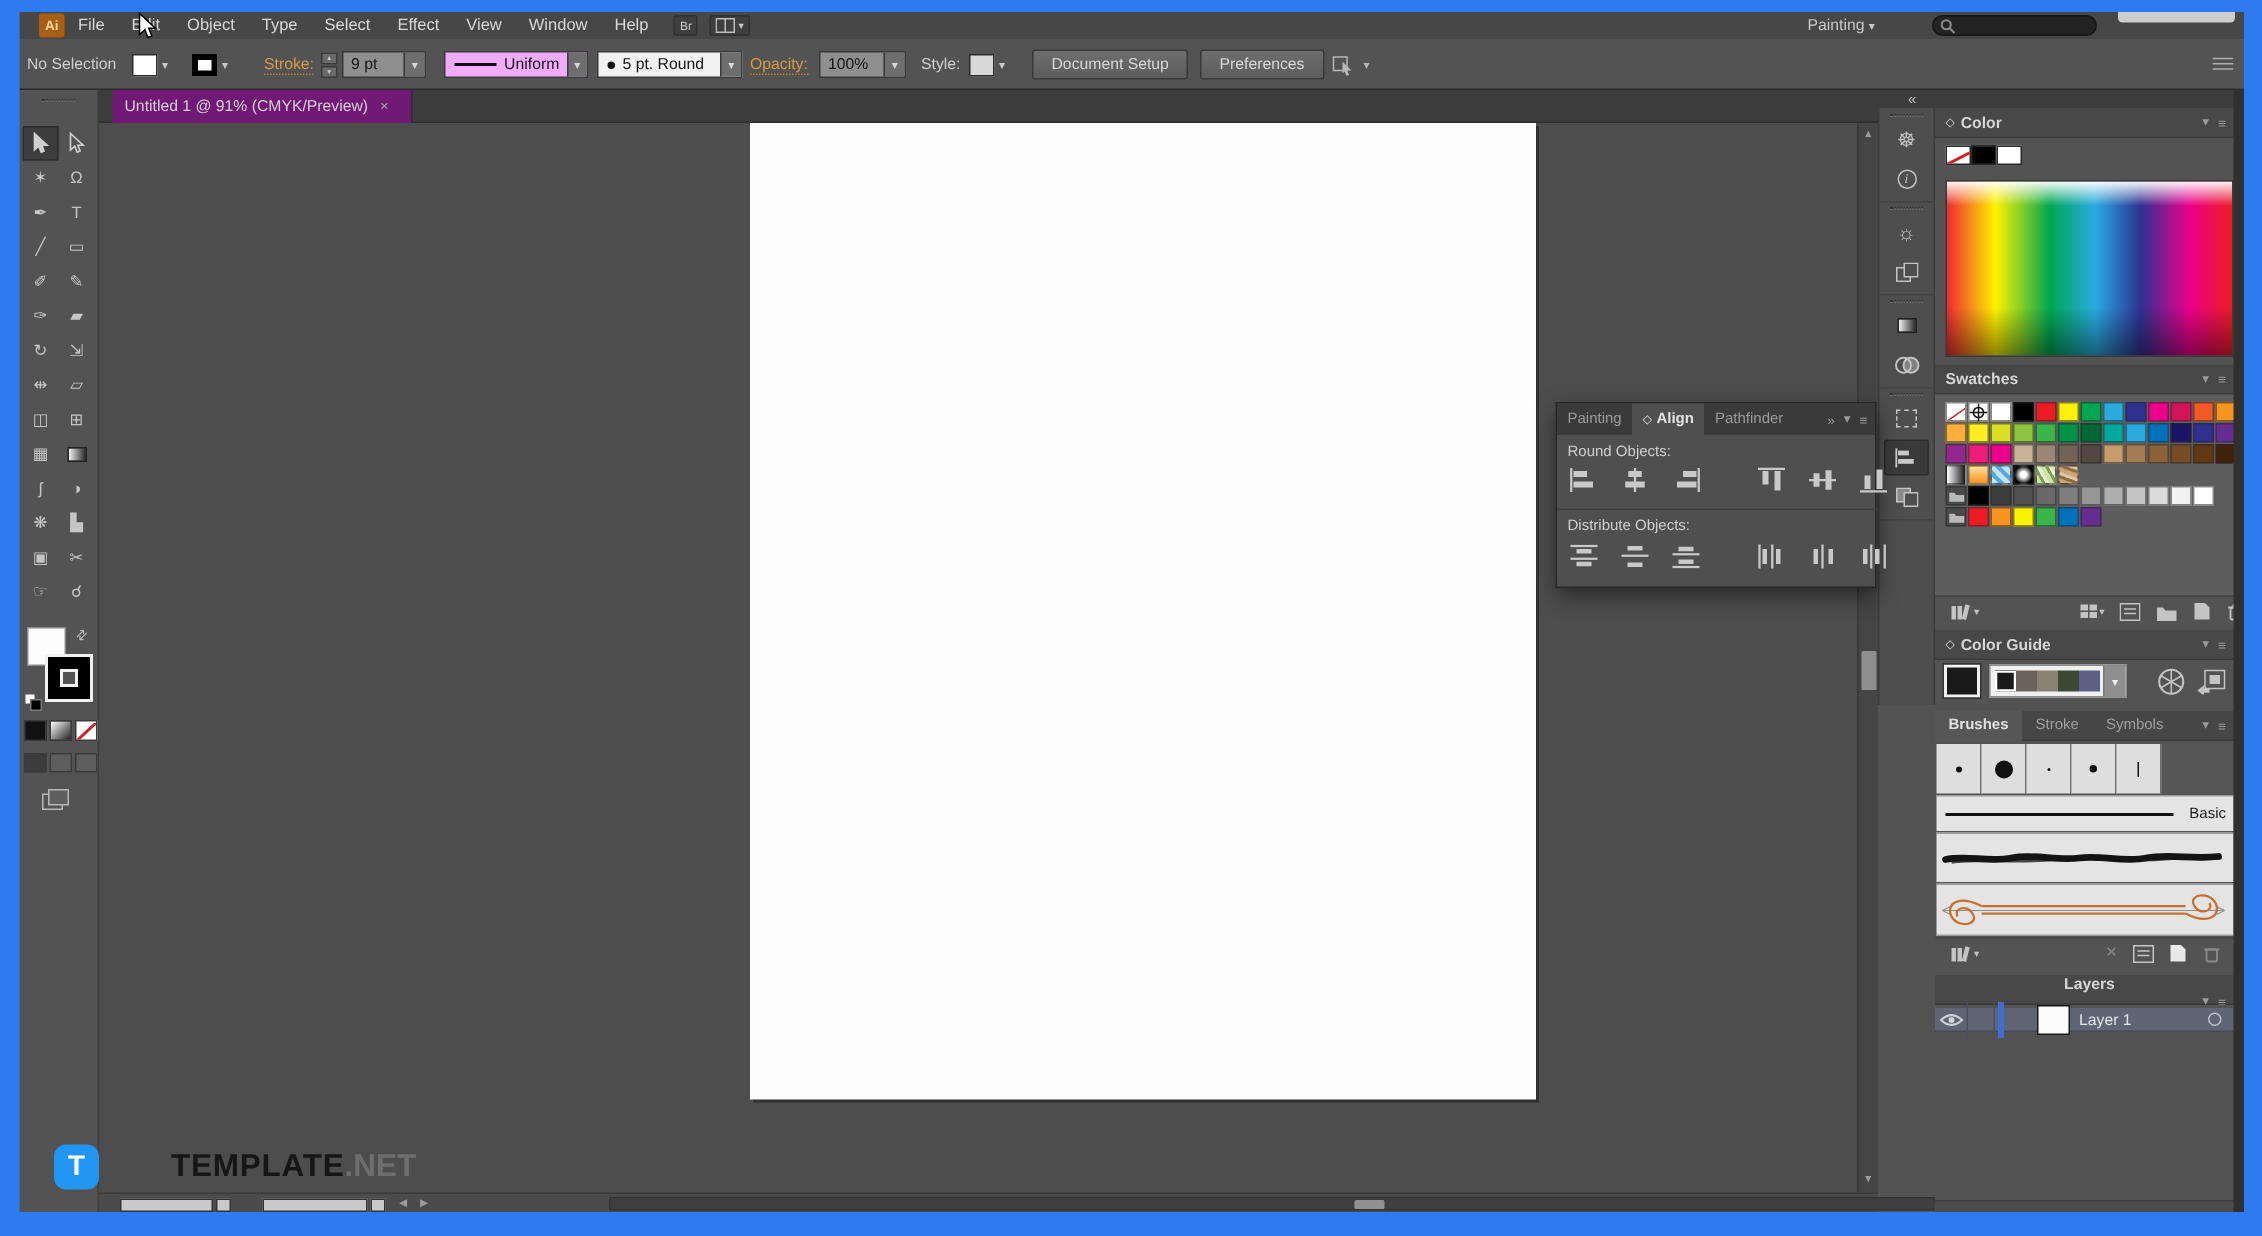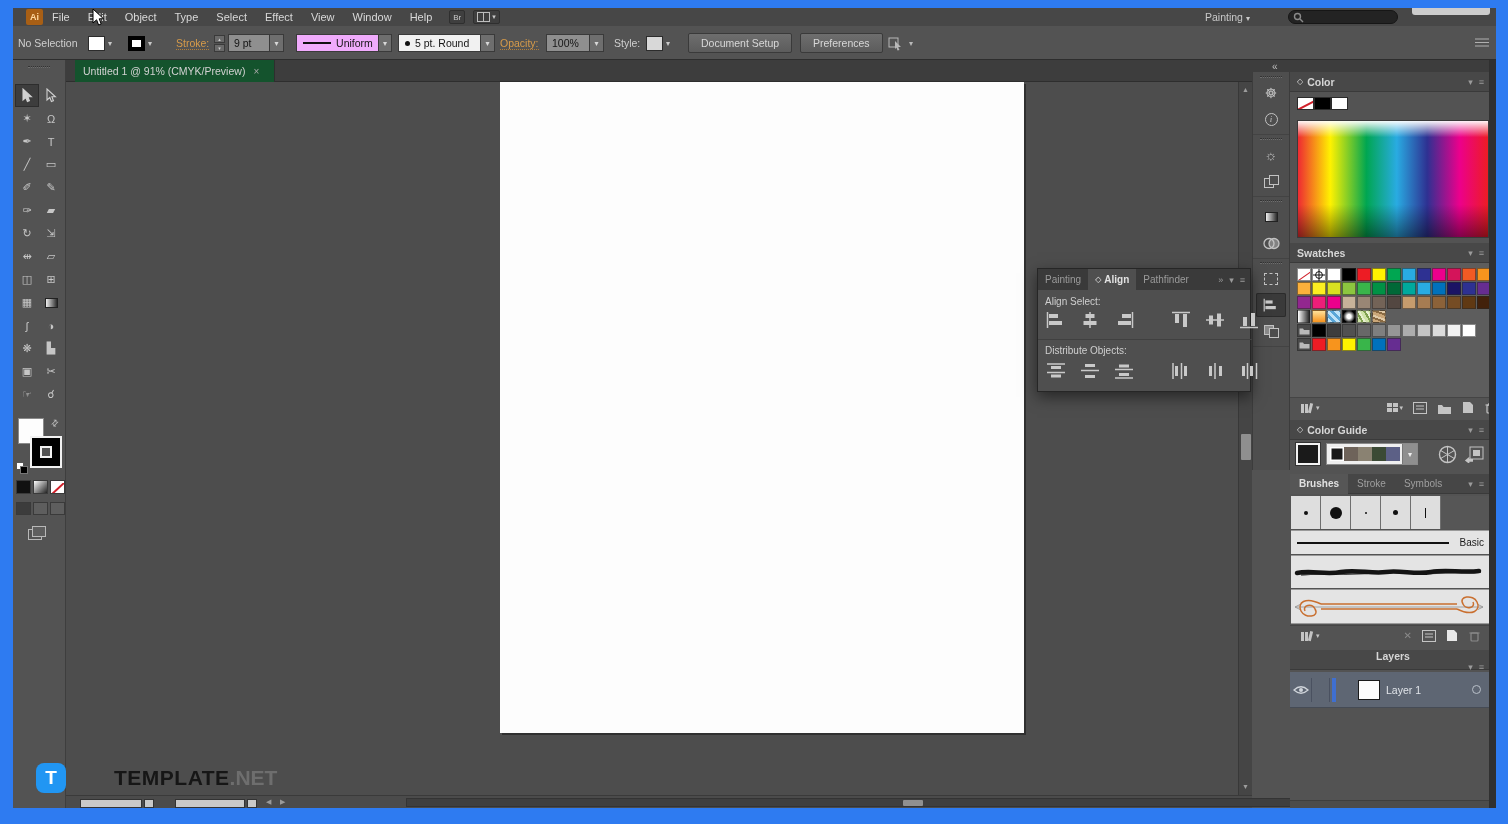--- a/index.html
+++ b/index.html
@@ -34,21 +34,21 @@
   .swatch-dd .car { color:#c9c9c9; font-size:8px; margin-left:3px; }
   .btn { height:20px; background:linear-gradient(#6e6e6e,#5c5c5c); border:1px solid #3a3a3a;
     border-radius:2px; color:#d8d8d8; font-size:10.5px; display:flex; align-items:center; padding:0 12px; }
   .stepper { display:flex; flex-direction:column; gap:1px; }
   .stepper span { width:11px; height:8px; background:#6a6a6a; border:1px solid #3a3a3a; color:#ccc;
     font-size:5px; display:flex; align-items:center; justify-content:center; }
 
   
   #tabbar { left:66px; top:60px; width:1186px; height:22px; background:#3d3d3d; border-bottom:1px solid #2e2e2e; }
   #docktopstrip { left:1252px; top:60px; width:244px; height:12px; background:#3d3d3d; }
-  #doctab { position:absolute; left:9px; top:0; width:200px; height:22px; background:#14532d;
+  #doctab { position:absolute; left:9px; top:0; width:200px; height:22px; background:#701a75;
     color:#d2d2d2; font-size:10.5px; display:flex; align-items:center; padding:0 8px; gap:8px; border-right:1px solid #2e2e2e; }
   #doctab .close { color:#a9a9a9; font-size:10px; }
 
   
   #toolpanel { left:13px; top:60px; width:53px; height:748px; background:#535353; border-right:1px solid #3e3e3e; }
   .grip { height:4px; display:flex; justify-content:center; align-items:center; }
   .grip i { width:22px; border-top:1px dotted #333; border-bottom:1px dotted #6e6e6e; height:2px; }
   #tools-grid { position:absolute; left:2px; top:24px; display:grid; grid-template-columns:24px 24px; }
   .tool { width:24px; height:23px; display:flex; align-items:center; justify-content:center;
     color:#c6c6c6; font-size:11px; }
@@ -128,21 +128,21 @@
   #guide-combo { left:1326px; top:443px; width:92px; height:22px; background:#efefef; border:1px solid #8a8a8a; display:flex; align-items:center; }
   #guide-strip { display:flex; gap:0; padding-left:3px; }
   #guide-strip span { width:14px; height:14px; display:block; }
   #guide-dd { margin-left:auto; width:15px; height:100%; background:#8f8f8f; border-left:1px solid #777;
     color:#eee; font-size:8px; display:flex; align-items:center; justify-content:center; }
   .brush-cellrow { position:absolute; left:1291px; width:198px; display:flex; }
   .bcell { width:30px; height:33px; background:#dedede; border-right:1px solid #6f6f6f; display:flex; align-items:center; justify-content:center; }
   .brow { position:absolute; left:1291px; width:198px; background:#e4e4e4; border-top:1px solid #9a9a9a; }
   .btab { font-size:10px; color:#9f9f9f; padding:0 9px; height:20px; display:flex; align-items:center; }
   .btab.active { background:#565656; color:#e0e0e0; font-weight:bold; }
-  #layers-row { left:1290px; top:672px; width:199px; height:36px; background:#5e6673; border-bottom:1px solid #454b55; display:flex; align-items:center; }
+  #layers-row { left:1290px; top:672px; width:199px; height:16px; background:#5e6673; border-bottom:1px solid #454b55; display:flex; align-items:center; }
   .lay-cell { height:24px; border-right:1px solid #4a5160; display:flex; align-items:center; justify-content:center; }
   #layers-bottom { left:1290px; top:800px; width:199px; height:8px; background:#4c4c4c; border-top:1px solid #3e3e3e; overflow:hidden; }
   #panel-edge { left:1489px; top:60px; width:7px; height:748px; background:#303030; }
   #brush-scrollthumb { left:1490px; top:500px; width:5px; height:56px; background:#7a7a7a; border-radius:2px; }
 
   
   #watermark { left:36px; top:763px; display:flex; align-items:center; gap:8px; }
   #wm-logo { width:30px; height:30px; background:#2196f3; border-radius:8px; color:#fff;
     font-weight:bold; font-size:19px; display:flex; align-items:center; justify-content:center; }
   #wm-text b { color:#161616; font-size:21px; letter-spacing:.5px;margin-left:40px; }
@@ -747,21 +747,21 @@
           <span class="ptab">Painting</span>
           <span class="ptab active"><span class="dia">◇</span>Align</span>
           <span class="ptab">Pathfinder</span>
         </span>
       <span class="panel-right-icons">
         <span>»</span>
         <span>▾</span>
         <span>≡</span>
         </span>
     </div>
-    <div class="sec-label" style="position:absolute; left:7px; top:27px;">Align Select:</div>
+    <div class="sec-label" style="position:absolute; left:7px; top:27px;">Round Objects:</div>
     <div id="align-row" class="icon-row" style="top:41px;">
         <span class="aln-ic">
           <svg width="20" height="18" viewBox="0 0 20 18">
             <line x1="1.5" y1="1" x2="1.5" y2="17" stroke="#c9c9c9" stroke-width="1.5"></line>
             <rect x="3" y="3" width="9" height="4" fill="#c9c9c9"></rect>
             <rect x="3" y="10" width="13" height="4" fill="#c9c9c9"></rect>
           </svg>
         </span>
         <span class="aln-ic">
           <svg width="20" height="18" viewBox="0 0 20 18">

